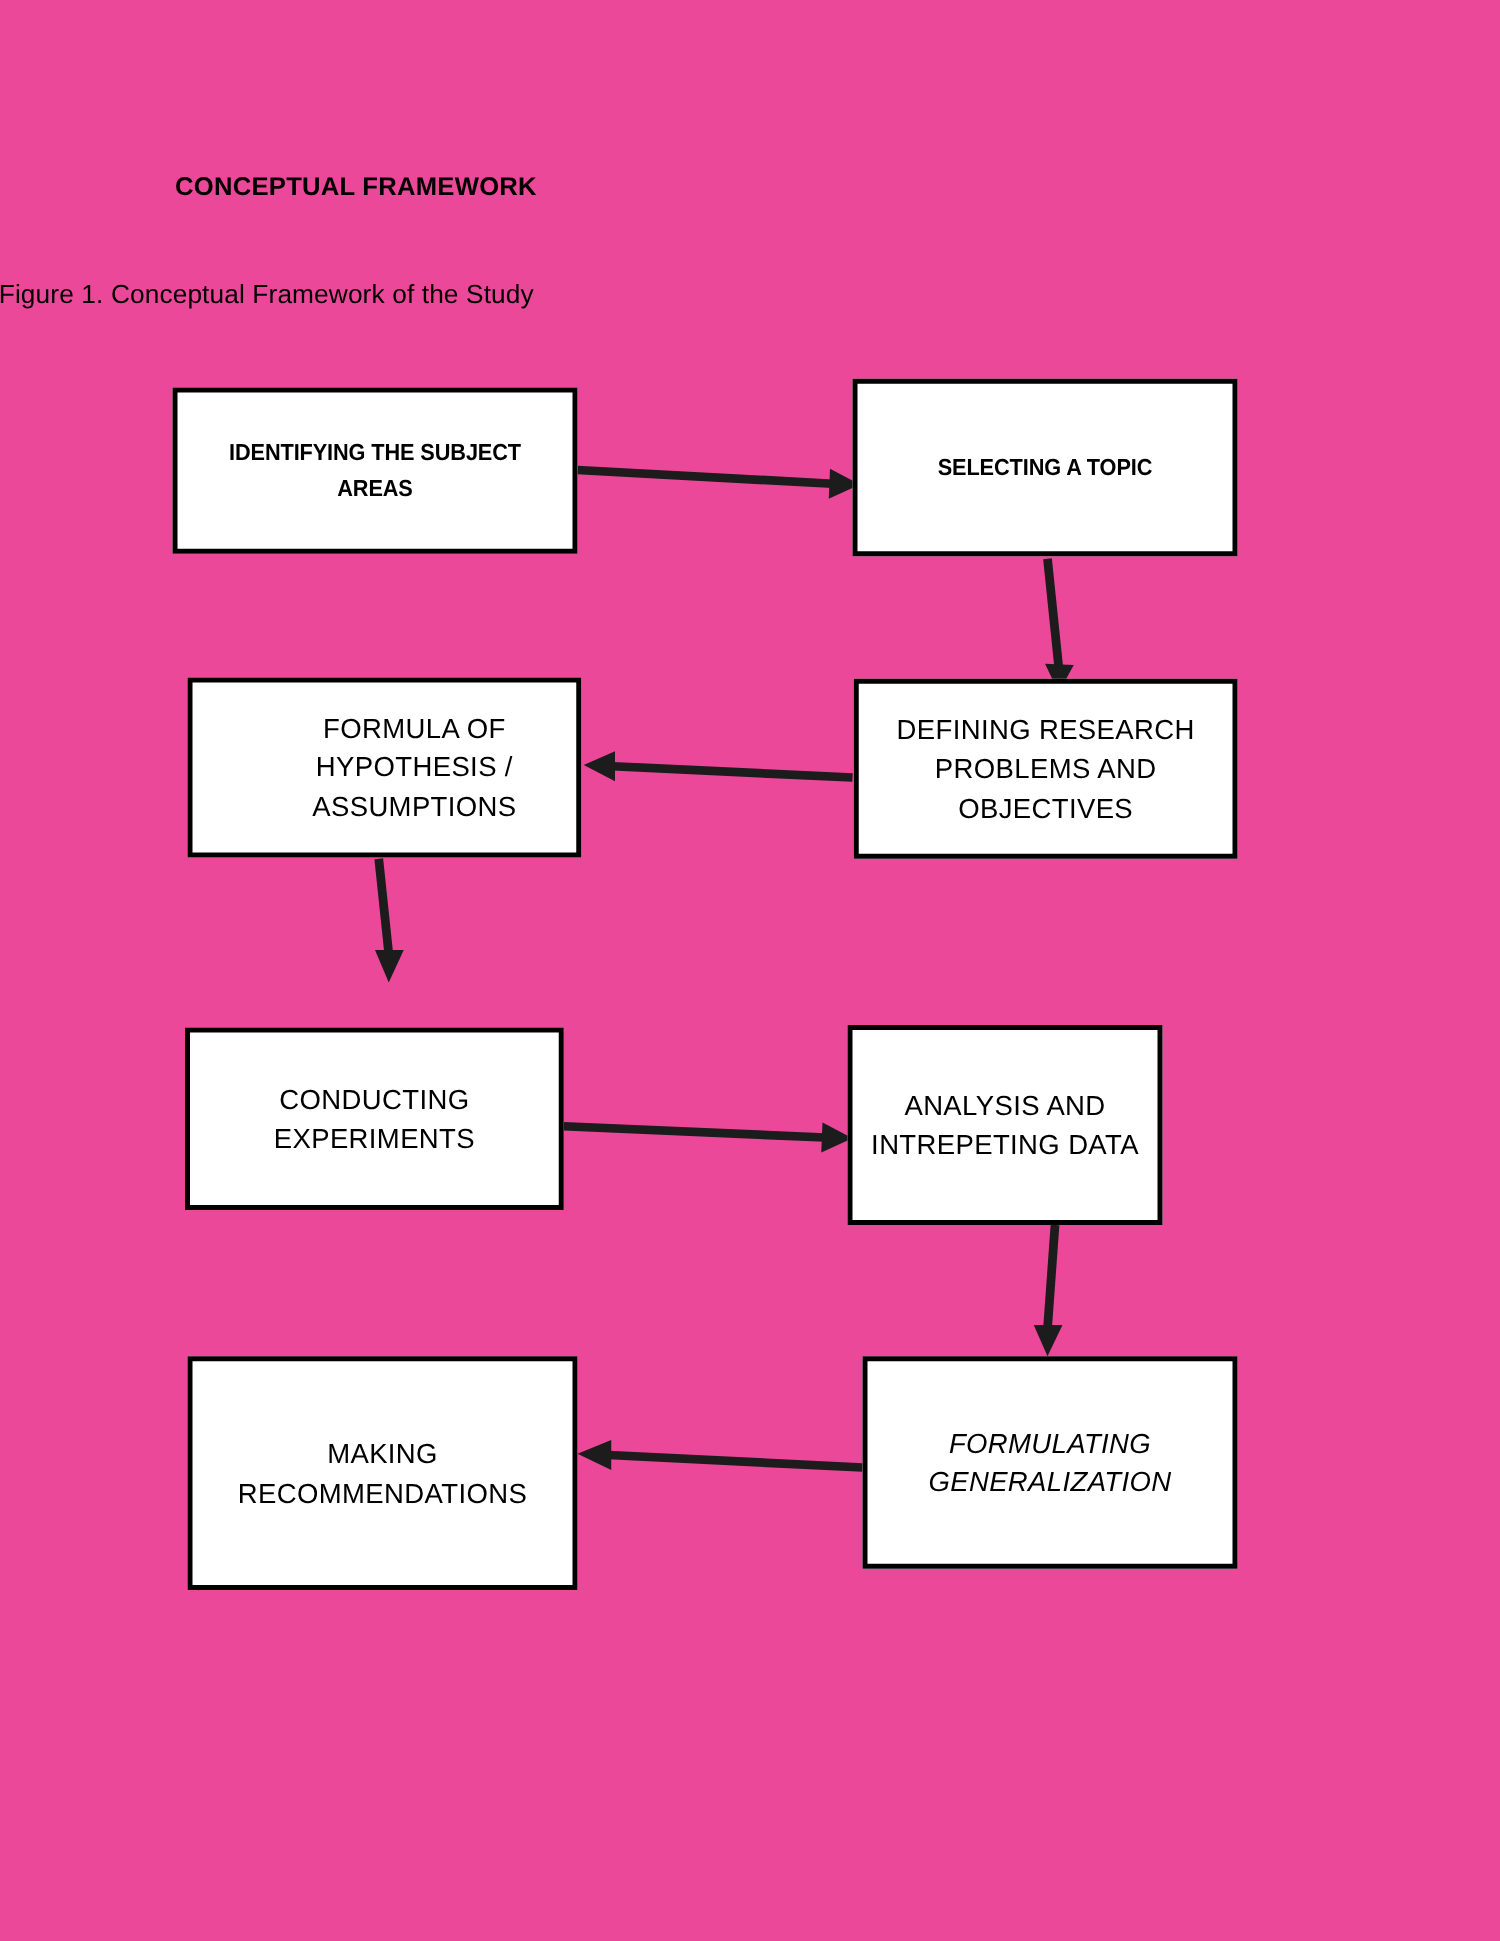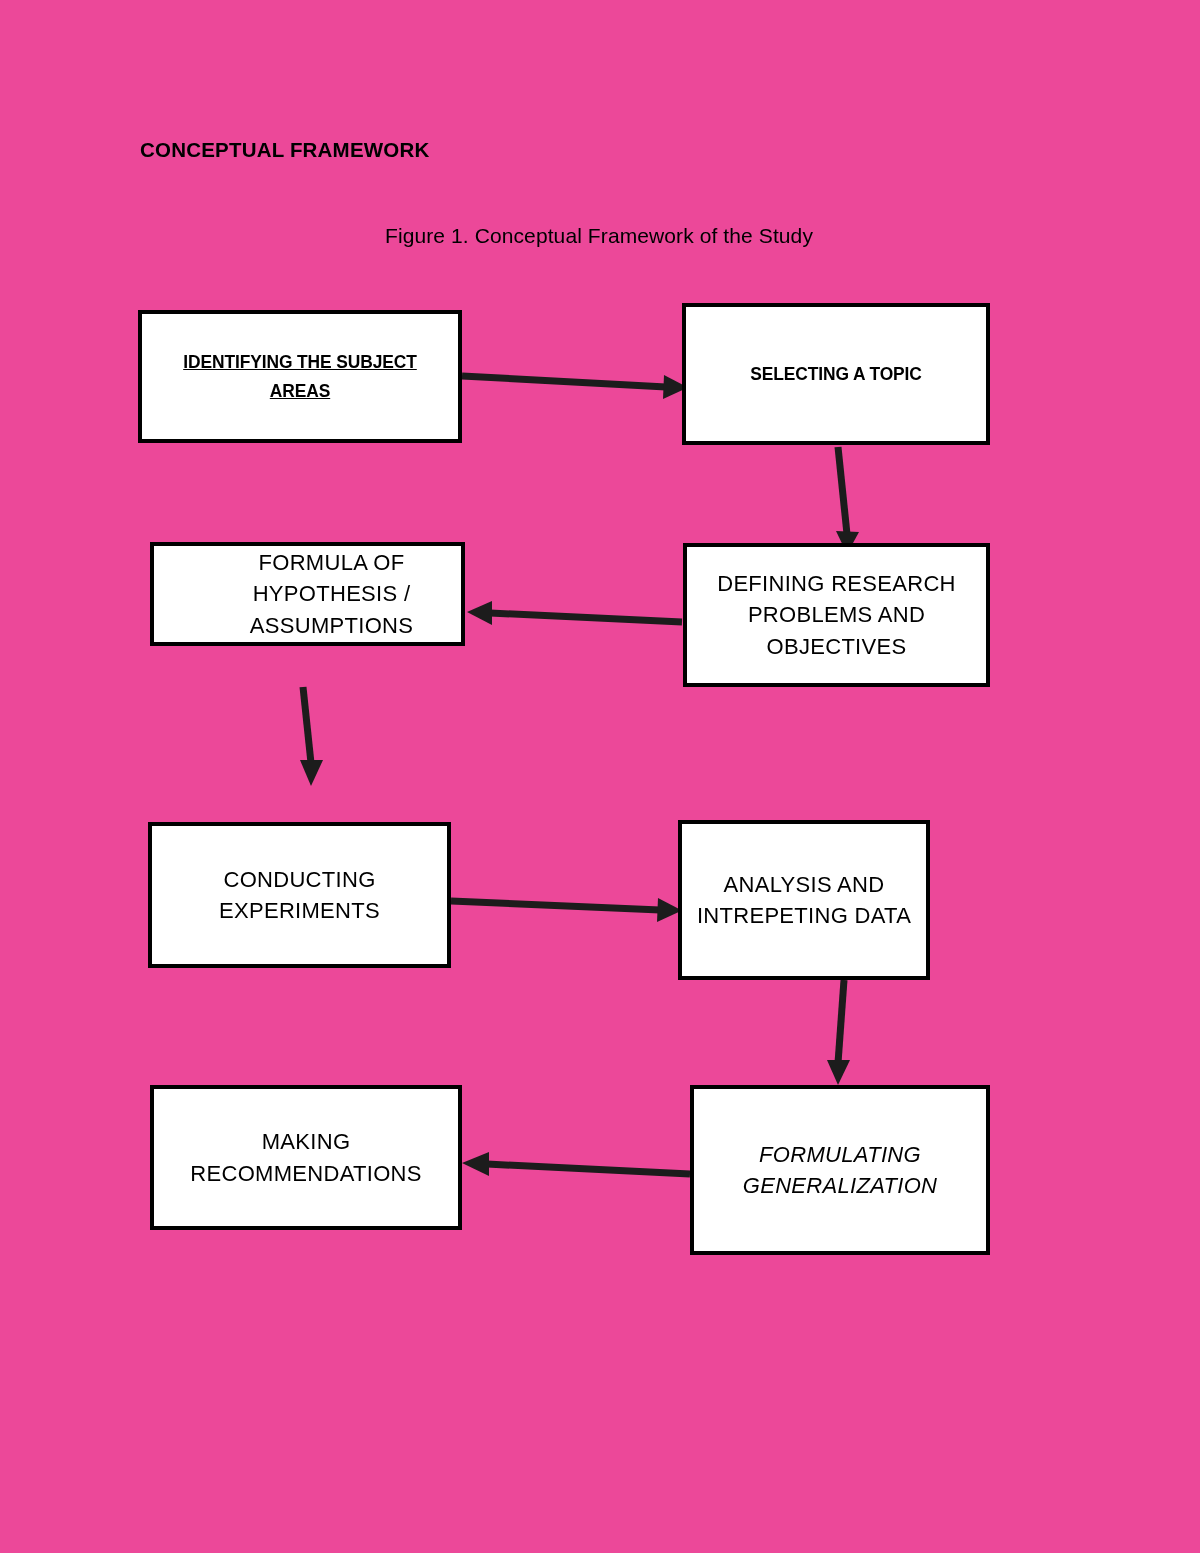--- a/index.html
+++ b/index.html
@@ -35,21 +35,20 @@
     letter-spacing: 0.2px;
     white-space: nowrap;
     font-family: "Liberation Sans", sans-serif;
   }
 
   .figure-caption {
     position: absolute;
     left: 0;
     top: 224px;
     width: 1200px;
-    text-align: center;
     font-size: 21px;
     font-weight: normal;
     letter-spacing: 0.1px;
     font-family: "Liberation Sans", sans-serif;
   }
   .figure-caption .capinner {
     display: inline-block;
     transform: translateX(-1px);
   }
 
@@ -82,27 +81,27 @@
   }
   
   .style-regular .boxtext {
     font-weight: normal;
     font-size: 22px;
     line-height: 1.42;
     letter-spacing: 0.3px;
   }
 
   
-  #box-identifying  { left: 138px;  top: 310px;  width: 324px; height: 133px; text-decoration: underline; }
+  #box-identifying  { left: 138px;  top: 310px;  width: 324px; height: 133px; }
   #box-selecting    { left: 682px;  top: 303px;  width: 308px; height: 142px; }
-  #box-formula      { left: 150px;  top: 542px;  width: 315px; height: 104px; padding-left: 48px; }
+  #box-formula      { left: 150px;  top: 542px;  width: 315px; height: 144px; padding-left: 48px; }
   #box-defining     { left: 683px;  top: 543px;  width: 307px; height: 144px; }
   #box-conducting   { left: 148px;  top: 822px;  width: 303px; height: 146px; }
   #box-analysis     { left: 678px;  top: 820px;  width: 252px; height: 160px; }
-  #box-making       { left: 150px;  top: 1085px; width: 312px; height: 145px; }
+  #box-making       { left: 150px;  top: 1085px; width: 312px; height: 187px; }
   #box-formulating  { left: 690px;  top: 1085px; width: 300px; height: 170px; font-style: italic; }
 
   
   #arrow-layer {
     position: absolute;
     left: 0;
     top: 0;
     width: 1200px;
     height: 1553px;
     pointer-events: none;

